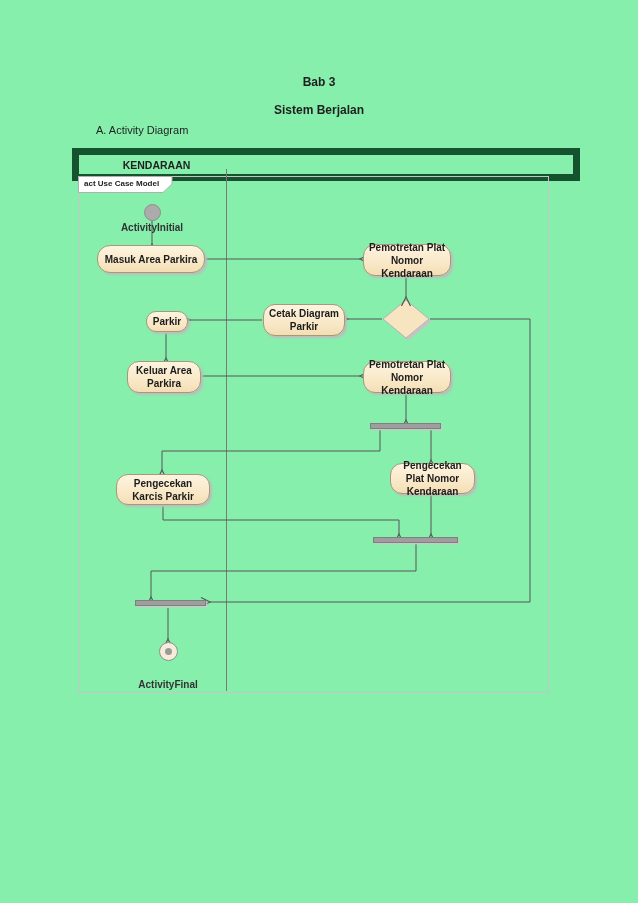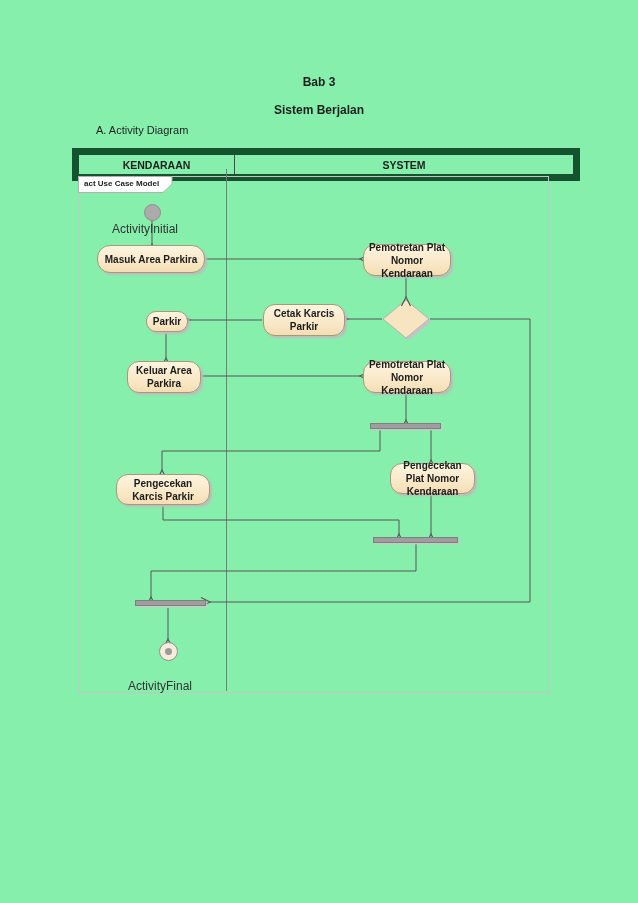--- a/index.html
+++ b/index.html
@@ -27,34 +27,33 @@
     text-align:center;font-weight:bold;font-size:10px;line-height:1.3;color:#1c1c1c;
     background:linear-gradient(180deg,#fdf4e0 0%,#f8e6c3 70%,#f3ddb4 100%);
     border:1px solid #a79878;border-radius:13px;box-shadow:2px 2px 2px #bdbdbd;
     padding:1px 3px;box-sizing:border-box;
   }
   .bar{position:absolute;z-index:3;background:#9e9e9e;border:1px solid #7f7f7f;box-shadow:1.5px 1.5px 1.5px #c9c9c9;box-sizing:border-box;}
   .initial-node{position:absolute;left:144px;top:204px;width:15px;height:15px;border-radius:50%;background:#ababab;border:1px solid #8f8f8f;z-index:3;}
   .final-node{position:absolute;left:159px;top:642px;width:17px;height:17px;border-radius:50%;
     background:#f6ecd8;border:1.5px solid #8f8f8f;z-index:3;display:flex;align-items:center;justify-content:center;}
   .final-dot{width:7px;height:7px;border-radius:50%;background:#9a9a9a;}
-  .node-caption{position:absolute;z-index:3;font-size:12px;color:#333;text-align:left;width:80px;}
+  .node-caption{position:absolute;z-index:3;font-size:10px;color:#333;text-align:center;width:80px;font-weight:bold;}
 </style>
 </head>
 <body>
 
 <div class="page">
 
   <div class="doc-title" style="top:75px;">Bab 3</div>
   <div class="doc-title" style="top:103px;">Sistem Berjalan</div>
   <div class="section-heading">A. Activity Diagram</div>
 
   <div class="lane-header">
     <div class="lane-cell left">KENDARAAN</div>
-    <div class="lane-cell right">SYSTEM</div>
   </div>
 
   <div class="frame"></div>
   <div class="frame-tab-label">act Use Case Model</div>
 
   <svg class="layer" width="638" height="903" viewBox="0 0 638 903">
     <defs>
       <marker id="arrow" viewBox="0 0 12 12" refX="2" refY="6" markerWidth="12" markerHeight="12" orient="auto" markerUnits="userSpaceOnUse">
         <path d="M11,1.5 L2,6 L11,10.5" fill="none" stroke="#565656" stroke-width="1.2"></path>
       </marker>
@@ -84,21 +83,21 @@
       <path d="M430,319 L530,319 L530,602 L210,602" marker-end="url(#arrow)"></path>
       <path d="M168,608 L168,639" marker-end="url(#arrow)"></path>
     </g>
   </svg>
 
   <div class="initial-node"></div>
   <div class="node-caption" style="left:112px;top:222px;">ActivityInitial</div>
 
   <div class="activity" style="left:97px;top:245px;width:108px;height:28px;">Masuk Area Parkira</div>
   <div class="activity" style="left:363px;top:244px;width:88px;height:32px;border-radius:12px;">Pemotretan Plat Nomor Kendaraan</div>
-  <div class="activity" style="left:263px;top:304px;width:82px;height:32px;border-radius:12px;">Cetak Karcis Parkir</div>
+  <div class="activity" style="left:263px;top:304px;width:82px;height:32px;border-radius:12px;">Cetak Diagram Parkir</div>
   <div class="activity" style="left:146px;top:311px;width:42px;height:21px;border-radius:10px;">Parkir</div>
   <div class="activity" style="left:127px;top:361px;width:74px;height:32px;border-radius:12px;">Keluar Area Parkira</div>
   <div class="activity" style="left:363px;top:361px;width:88px;height:32px;border-radius:12px;">Pemotretan Plat Nomor Kendaraan</div>
 
   <div class="bar" style="left:370px;top:423px;width:71px;height:6px;"></div>
 
   <div class="activity" style="left:116px;top:474px;width:94px;height:31px;border-radius:12px;">Pengecekan Karcis Parkir</div>
   <div class="activity" style="left:390px;top:463px;width:85px;height:31px;border-radius:12px;">Pengecekan Plat Nomor Kendaraan</div>
 
   <div class="bar" style="left:373px;top:537px;width:85px;height:6px;"></div>

